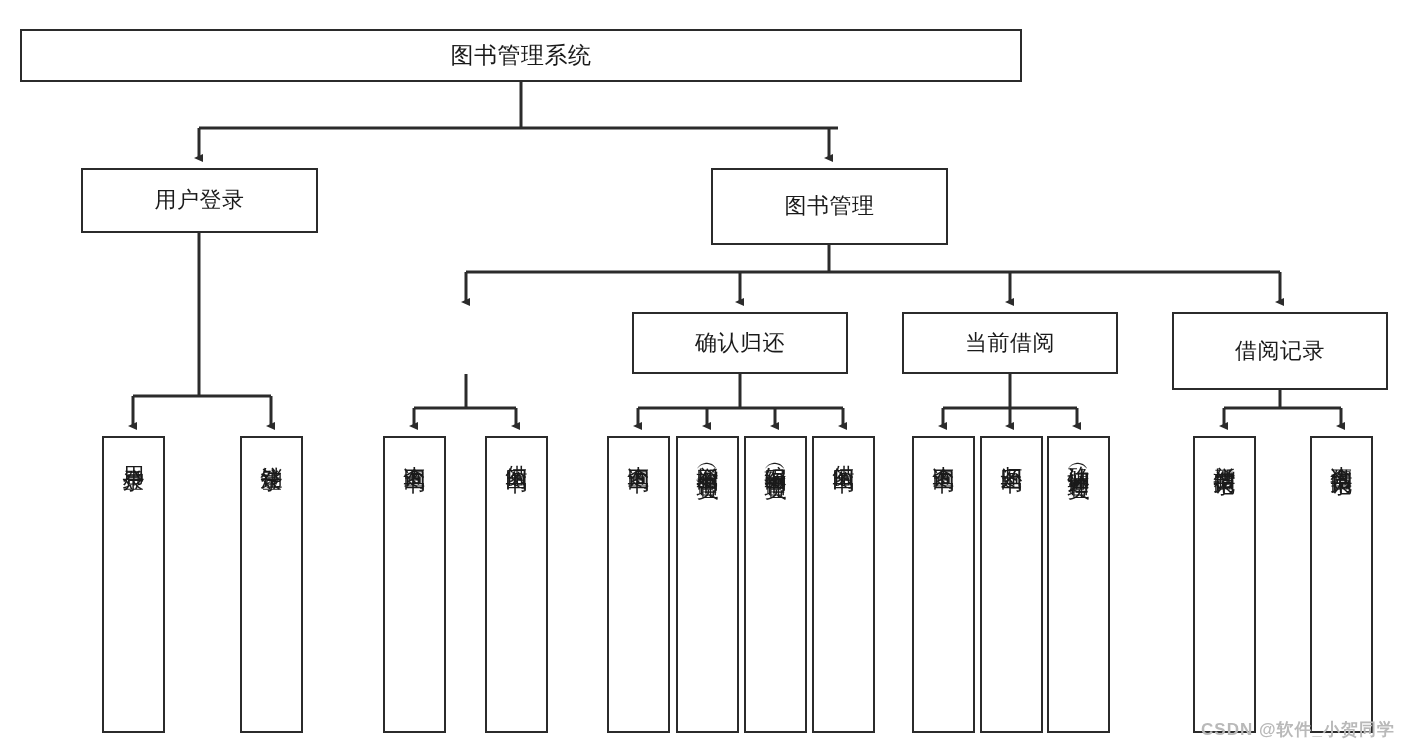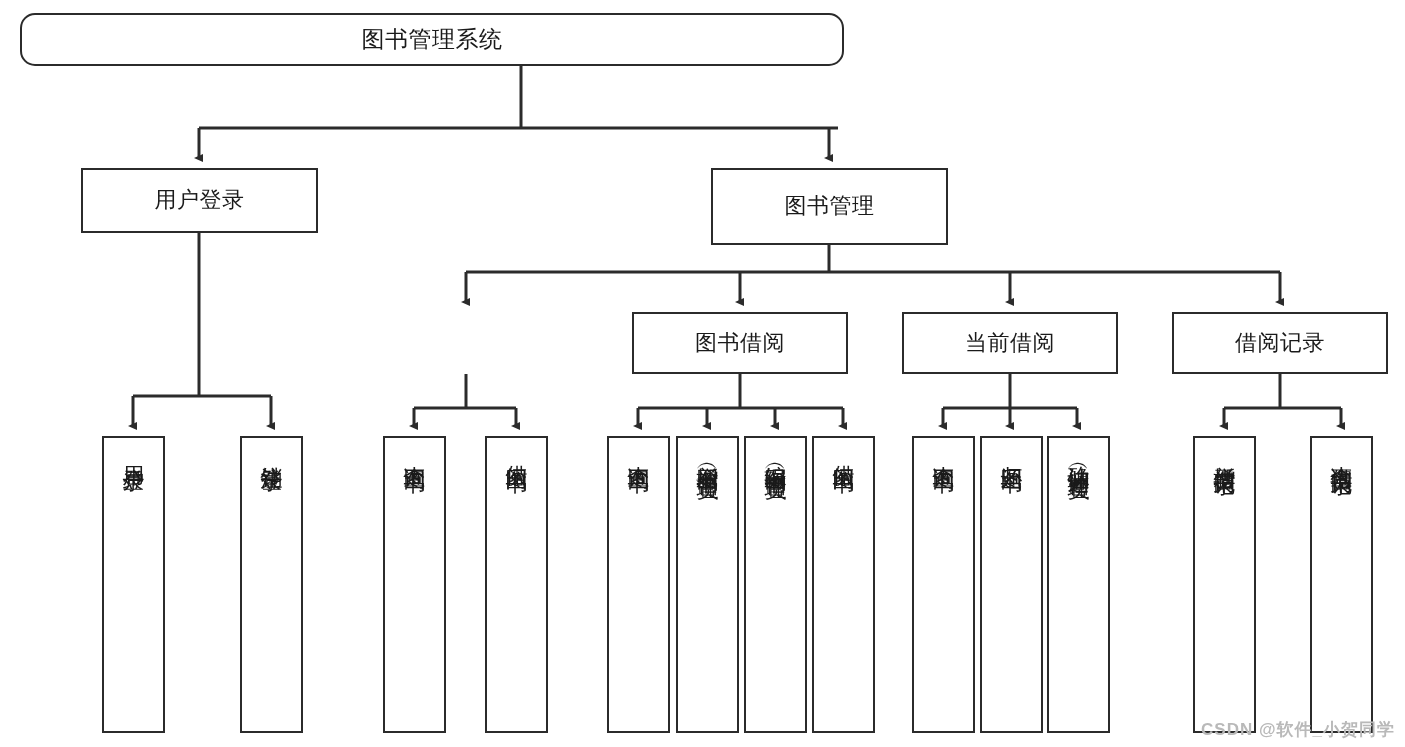--- a/index.html
+++ b/index.html
@@ -115,38 +115,38 @@
       <path d="M1010,408 L1010,426" marker-end="url(#arrow)"></path>
       <path d="M1077,408 L1077,426" marker-end="url(#arrow)"></path>
 
       <path d="M1280,374 L1280,408"></path>
       <path d="M1224,408 L1341,408"></path>
       <path d="M1224,408 L1224,426" marker-end="url(#arrow)"></path>
       <path d="M1341,408 L1341,426" marker-end="url(#arrow)"></path>
     </g>
   </svg>
 
-  <div class="node h-node root" style="left:20px;top:13px;width:824px;height:53px;border-radius:15px;">
+  <div class="node h-node root" style="left:20px;top:29px;width:1002px;height:53px;">
     <span class="lbl">图书管理系统</span>
   </div>
 
   <div class="node h-node" style="left:81px;top:168px;width:237px;height:65px;">
     <span class="lbl">用户登录</span>
   </div>
   <div class="node h-node" style="left:711px;top:168px;width:237px;height:77px;">
     <span class="lbl">图书管理</span>
   </div>
 
   <div class="node h-node" style="left:632px;top:312px;width:216px;height:62px;">
-    <span class="lbl">图书借阅</span>
+    <span class="lbl">确认归还</span>
   </div>
   <div class="node h-node" style="left:902px;top:312px;width:216px;height:62px;">
     <span class="lbl">当前借阅</span>
   </div>
-  <div class="node h-node" style="left:1172px;top:312px;width:216px;height:62px;justify-content:center;">
+  <div class="node h-node" style="left:1172px;top:312px;width:216px;height:78px;justify-content:center;">
     <span class="lbl">借阅记录</span>
   </div>
 
   <div class="node leaf" style="left:102px;top:436px;width:63px;height:297px;">
     <span class="lbl">用户登录</span>
   </div>
   <div class="node leaf" style="left:240px;top:436px;width:63px;height:297px;">
     <span class="lbl">注销登录</span>
   </div>
 

